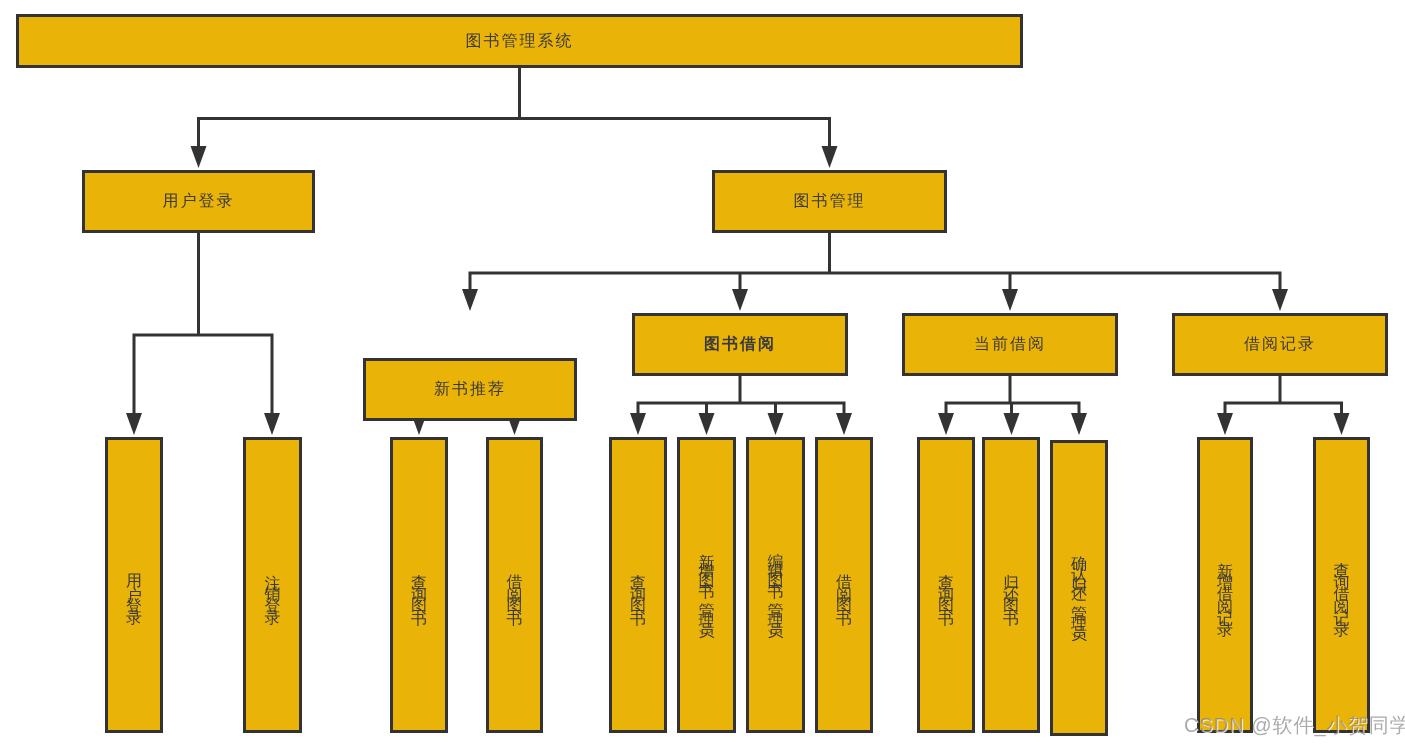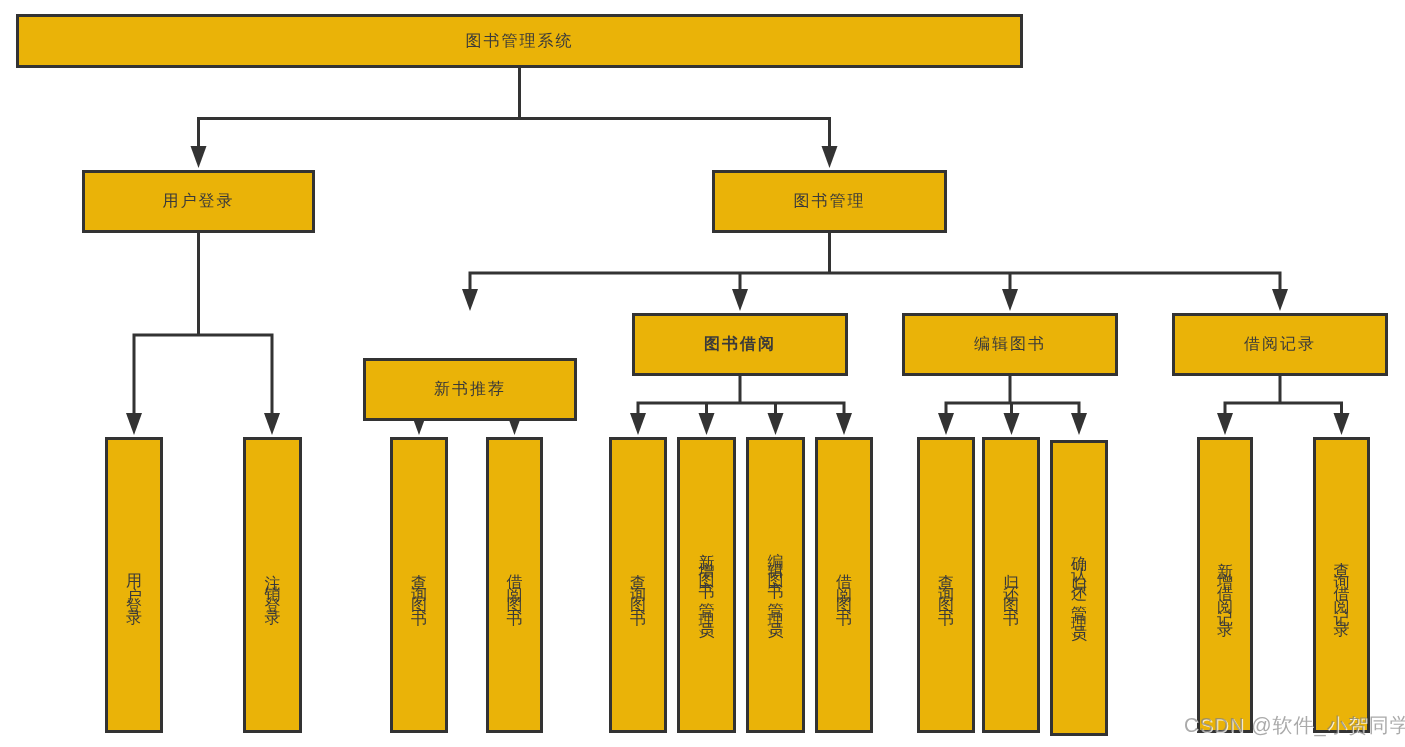--- a/index.html
+++ b/index.html
@@ -88,21 +88,21 @@
     </g>
   </svg>
 
   <div class="box h" style="left:16px; top:14px; width:1007px; height:54px;">图书管理系统</div>
 
   <div class="box h" style="left:82px; top:170px; width:233px; height:63px;">用户登录</div>
   <div class="box h" style="left:712px; top:170px; width:235px; height:63px;">图书管理</div>
 
   <div class="box h" style="left:363px; top:313px; width:214px; height:63px;margin-top:45px;">新书推荐</div>
   <div class="box h" style="left:632px; top:313px; width:216px; height:63px;font-weight:bold;">图书借阅</div>
-  <div class="box h" style="left:902px; top:313px; width:216px; height:63px;">编辑图书</div>
+  <div class="box h" style="left:902px; top:313px; width:216px; height:63px;">当前借阅</div>
   <div class="box h" style="left:1172px; top:313px; width:216px; height:63px;">借阅记录</div>
 
   <div class="box v" style="left:105px; top:437px; width:58px; height:296px;">用户登录</div>
   <div class="box v" style="left:243px; top:437px; width:59px; height:296px;">注销登录</div>
 
   <div class="box v" style="left:390px; top:437px; width:58px; height:296px;">查询图书</div>
   <div class="box v" style="left:486px; top:437px; width:57px; height:296px;">借阅图书</div>
 
   <div class="box v" style="left:609px; top:437px; width:58px; height:296px;">查询图书</div>
   <div class="box v v9" style="left:677px; top:437px; width:59px; height:296px;">新增图书（管理员）</div>

